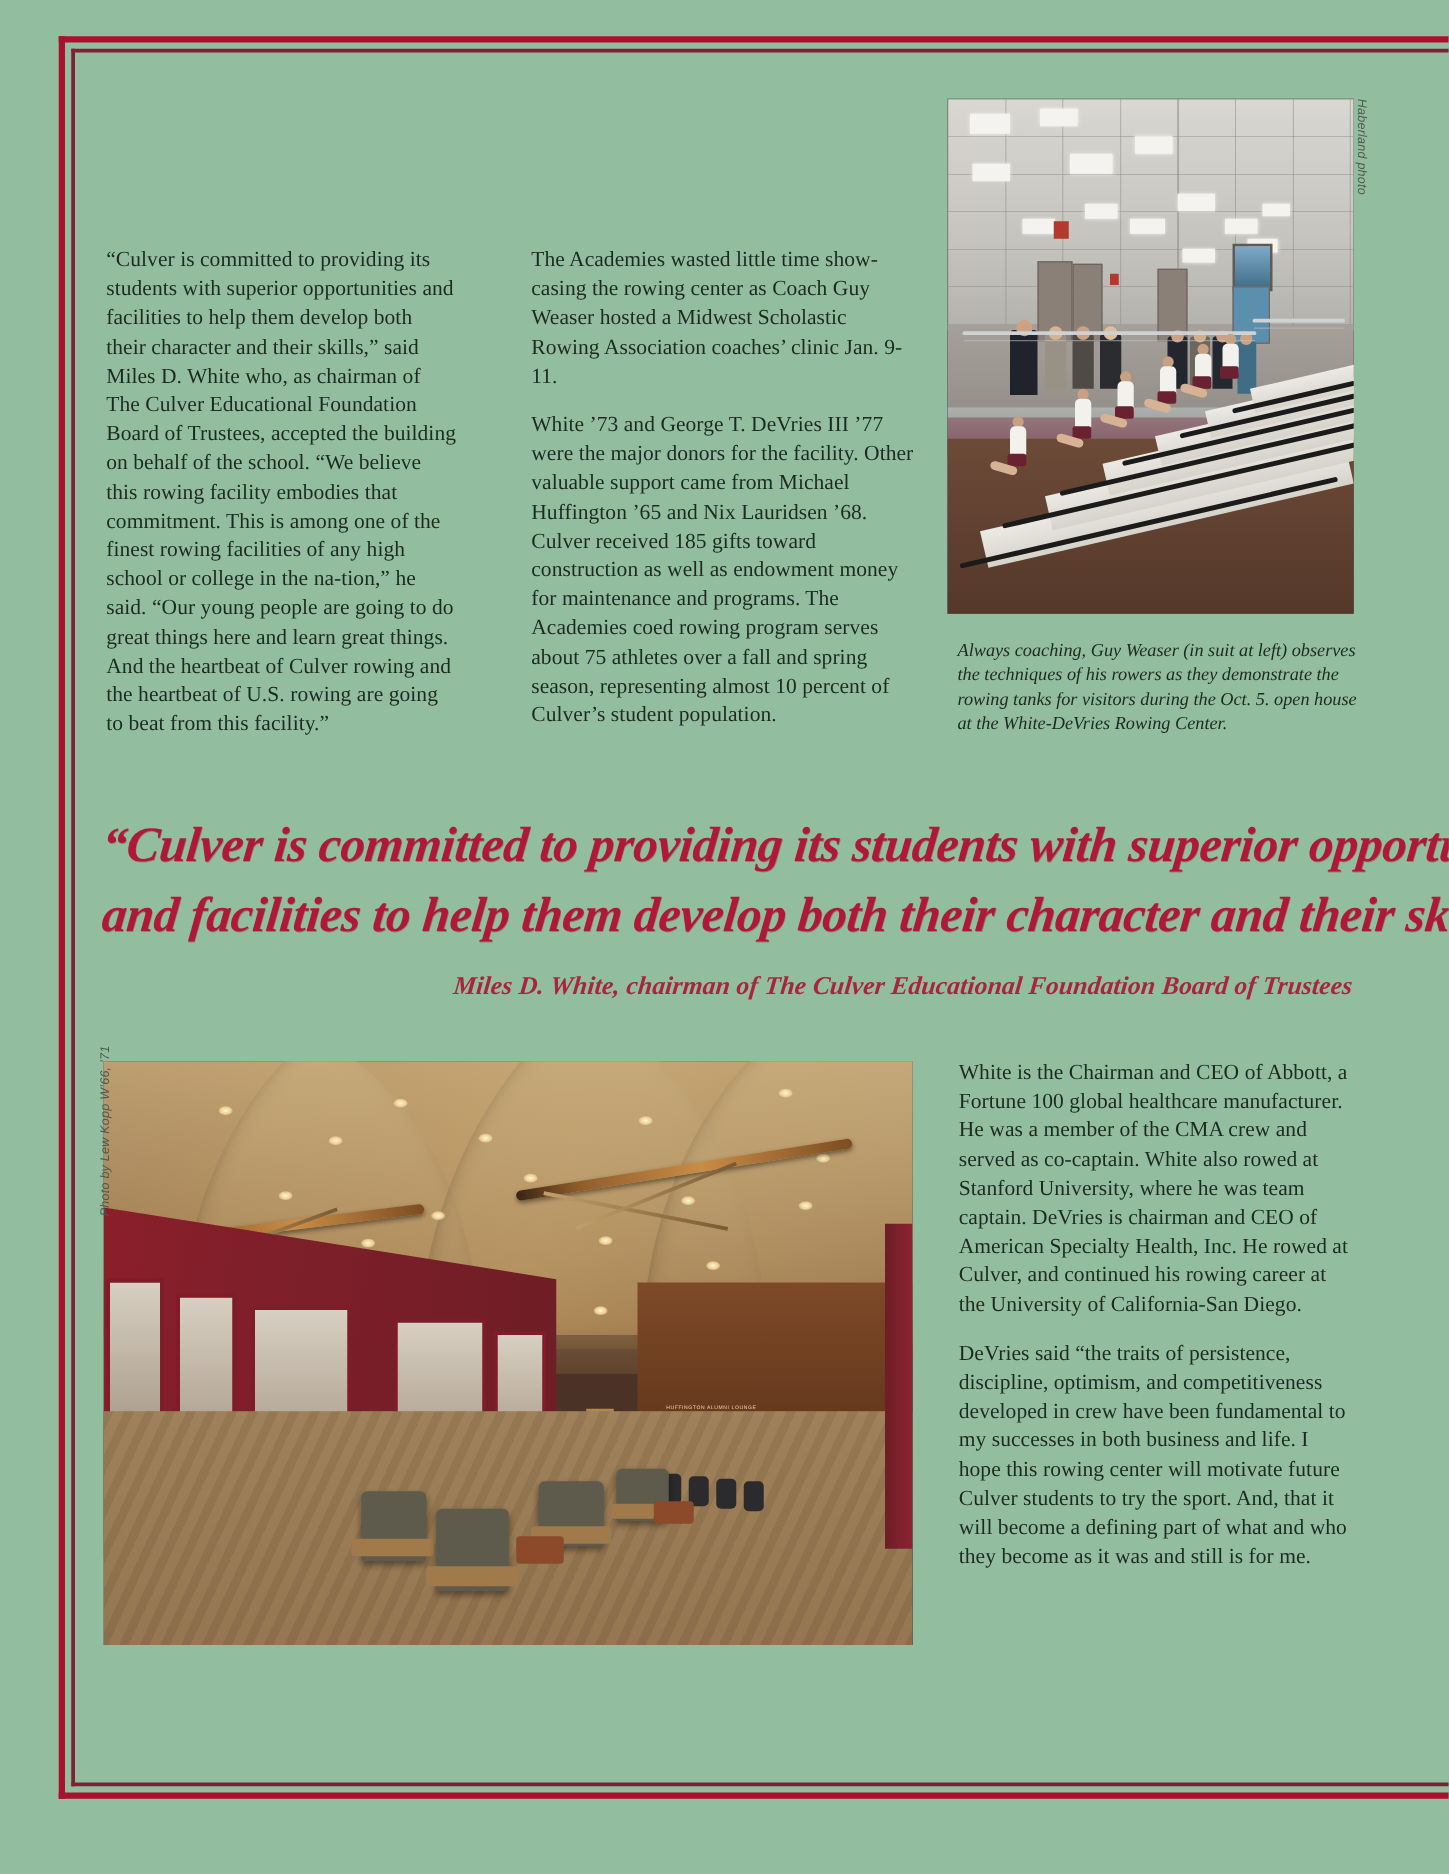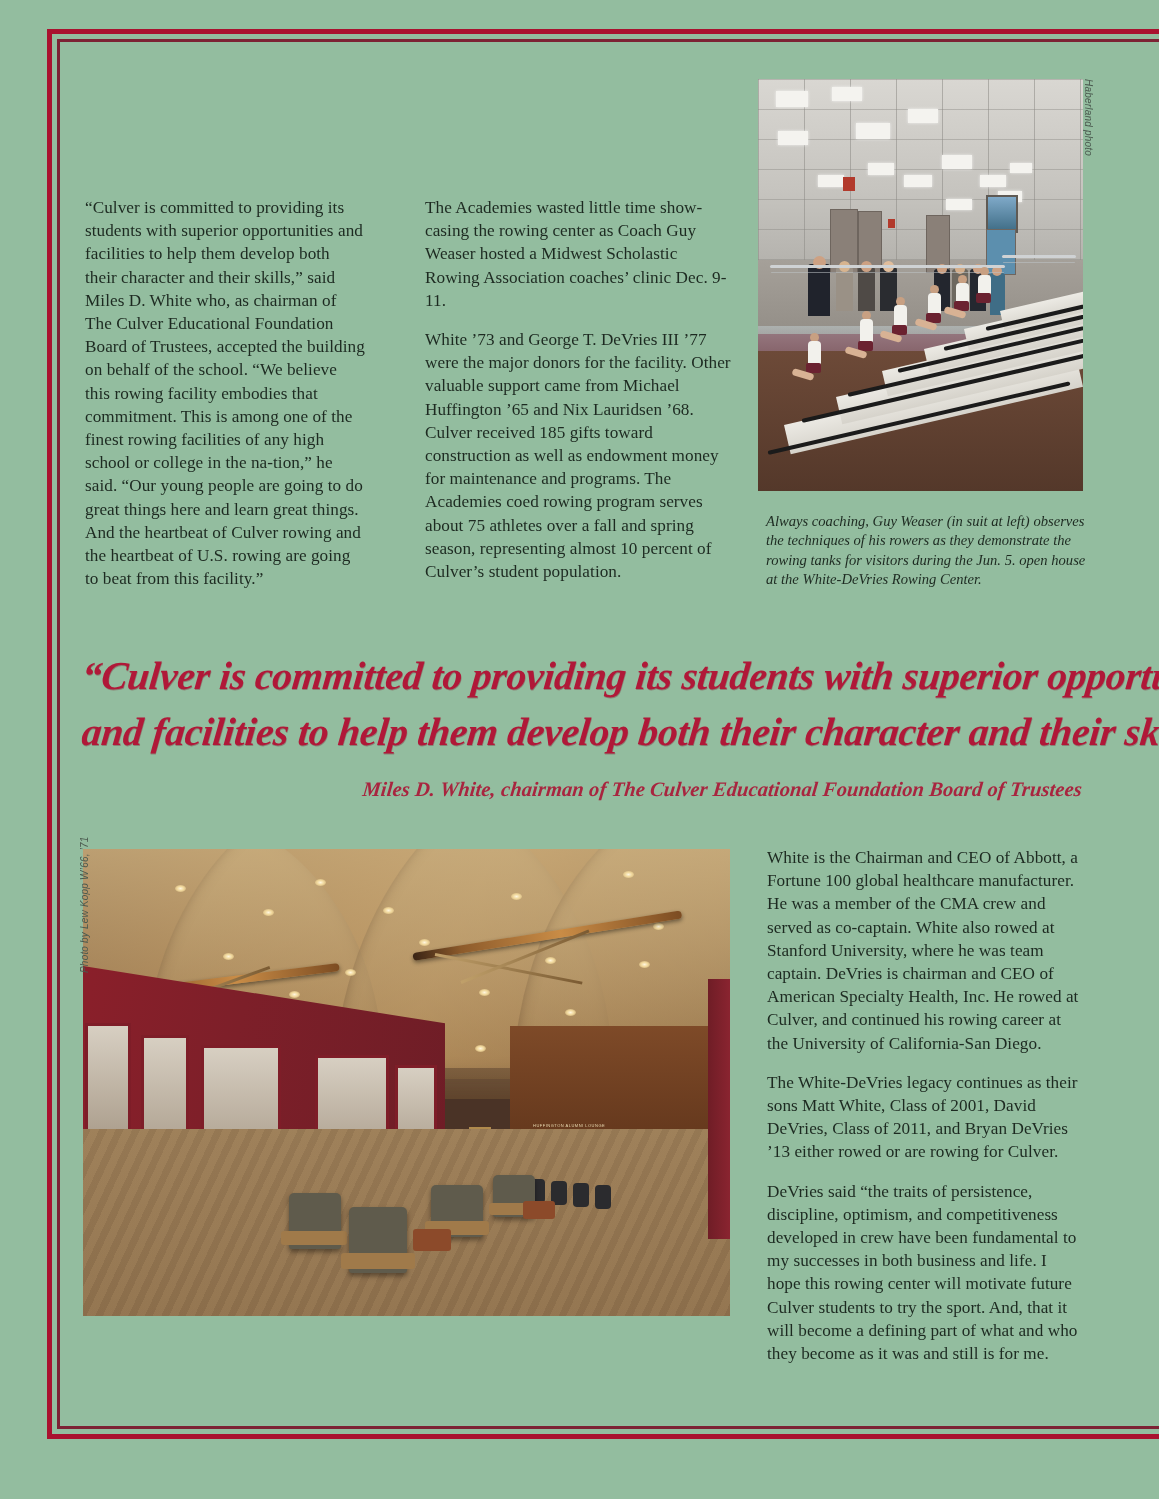--- a/index.html
+++ b/index.html
@@ -393,28 +393,28 @@
       </div>
       <div>
         <div class="tr-rower-head" style="left:222px; top:188px;"></div>
         <div class="tr-rower-body" style="left:220px; top:196px;"></div>
         <div class="tr-rower-short" style="left:218px; top:214px;"></div>
       </div>
     </div>
   </div>
   <div class="vcredit" id="credit-rowing-tanks">Haberland photo</div>
 
-  <div class="caption" id="caption-rowing-tanks">Always coaching, Guy Weaser (in suit at left) observes the techniques of his rowers as they demonstrate the rowing tanks for visitors during the Jun. 5. open house at the White-DeVries Rowing Center.</div>
+  <div class="caption" id="caption-rowing-tanks">Always coaching, Guy Weaser (in suit at left) observes the techniques of his rowers as they demonstrate the rowing tanks for visitors during the Oct. 5. open house at the White-DeVries Rowing Center.</div>
 
   <div class="bodycol" id="col-left">
     <p>“Culver is committed to providing its students with superior opportunities and facilities to help them develop both their character and their skills,” said Miles D. White who, as chairman of The Culver Educational Foundation Board of Trustees, accepted the building on behalf of the school. “We believe this rowing facility embodies that commitment. This is among one of the finest rowing facilities of any high school or college in the na-tion,” he said. “Our young people are going to do great things here and learn great things. And the heartbeat of Culver rowing and the heartbeat of U.S. rowing are going to beat from this facility.”</p>
   </div>
 
   <div class="bodycol" id="col-mid">
-    <p>The Academies wasted little time show-casing the rowing center as Coach Guy Weaser hosted a Midwest Scholastic Rowing Association coaches’ clinic Dec. 9-11.</p>
+    <p>The Academies wasted little time show-casing the rowing center as Coach Guy Weaser hosted a Midwest Scholastic Rowing Association coaches’ clinic Jan. 9-11.</p>
     <p>White ’73 and George T. DeVries III ’77 were the major donors for the facility. Other valuable support came from Michael Huffington ’65 and Nix Lauridsen ’68. Culver received 185 gifts toward construction as well as endowment money for maintenance and programs. The Academies coed rowing program serves about 75 athletes over a fall and spring season, representing almost 10 percent of Culver’s student population.</p>
   </div>
 
   <div id="pullquote">
     <div class="pq-line" id="pq-line-1">“Culver is committed to providing its students with superior opportunities</div>
     <div class="pq-line" id="pq-line-2">and facilities to help them develop both their character and their skills.”</div>
   </div>
   <div id="pq-attribution">Miles D. White, chairman of The Culver Educational Foundation Board of Trustees</div>
 
   <div class="photo" id="photo-alumni-lounge">
@@ -490,17 +490,16 @@
       <div style="position:absolute; left:440px; top:352px; width:32px; height:18px; background:#8c4a2a; border-radius:3px;"></div>
 
       <div style="position:absolute; right:0; top:130px; width:22px; height:260px; background:linear-gradient(to right,#6f1d26,#8a2430);"></div>
     </div>
   </div>
   <div class="vcredit" id="credit-alumni-lounge">Photo by Lew Kopp W’66, ’71</div>
 
 
   <div class="bodycol" id="col-right">
     <p>White is the Chairman and CEO of Abbott, a Fortune 100 global healthcare manufacturer. He was a member of the CMA crew and served as co-captain. White also rowed at Stanford University, where he was team captain. DeVries is chairman and CEO of American Specialty Health, Inc. He rowed at Culver, and continued his rowing career at the University of California-San Diego.</p>
-    <p>The White-DeVries legacy continues as their sons Matt White, Class of 2001, David DeVries, Class of 2011, and Bryan DeVries ’13 either rowed or are rowing for Culver.</p>
     <p>DeVries said “the traits of persistence, discipline, optimism, and competitiveness developed in crew have been fundamental to my successes in both business and life. I hope this rowing center will motivate future Culver students to try the sport. And, that it will become a defining part of what and who they become as it was and still is for me.</p>
   </div>
 
 </div>
 
 </body></html>

